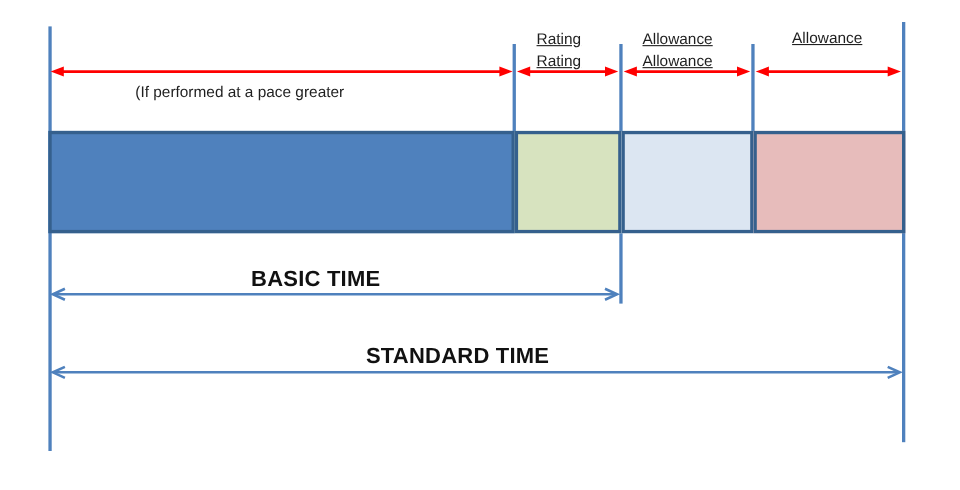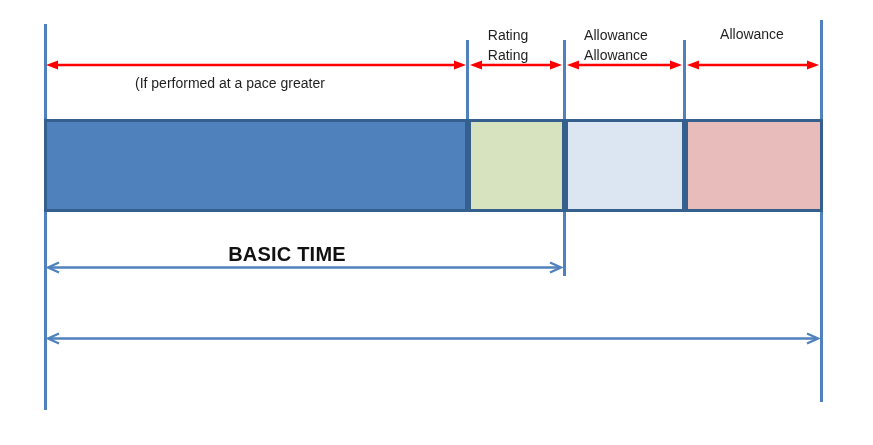--- a/index.html
+++ b/index.html
@@ -4,24 +4,24 @@
 <style>
   html,body{margin:0;padding:0;background:#ffffff;}
   #canvas{
     position:relative;width:873px;height:445px;background:#ffffff;overflow:hidden;
     font-family:"Liberation Sans","DejaVu Sans",sans-serif;color:#1f1f1f;
   }
   .vline{position:absolute;width:3px;}
   .arrow-svg{position:absolute;display:block;}
   .seg{position:absolute;top:119px;height:93px;border:3px solid;box-sizing:border-box;}
   .small-label{position:absolute;font-size:14px;line-height:20px;white-space:nowrap;}
-  .centered{transform:translateX(-50%);text-align:left;}
+  .centered{transform:translateX(-50%);text-align:left;text-decoration:underline;}
   .big-label{position:absolute;font-size:20px;font-weight:600;letter-spacing:0.2px;
              color:#111;white-space:nowrap;transform:translateX(-50%);}
-  .note{position:absolute;font-size:14px;line-height:20px;white-space:nowrap;margin-left:12px;}
+  .note{position:absolute;font-size:14px;line-height:20px;white-space:nowrap;}
   .note span,.small-label span{display:block;}
 </style>
 </head>
 <body>
 
 <div id="canvas">
 
   <div class="vline" style="left: 44px; top: 24px; height: 386px; background-color: rgb(79, 129, 189);"></div>
   <div class="vline" style="left: 820px; top: 20px; height: 382px; background-color: rgb(79, 129, 189);"></div>
 
@@ -72,19 +72,20 @@
   <div class="seg" style="left: 565px; width: 120px; background-color: rgb(220, 230, 242); border-color: rgb(53, 96, 141);"></div>
   <div class="seg" style="left: 685px; width: 138px; background-color: rgb(231, 188, 187); border-color: rgb(53, 96, 141);"></div>
 
   <div class="big-label" style="left:287px;top:243px;">BASIC TIME</div>
   <svg class="arrow-svg" style="left:45px;top:261px;" width="519" height="13">
     <line x1="5" y1="6.5" x2="514" y2="6.5" stroke-width="2.3" stroke="#4F81BD"></line>
     <path d="M14,1.5 L3,6.5 L14,11.5" fill="none" stroke-width="2.3" stroke="#4F81BD"></path>
     <path d="M505,1.5 L516,6.5 L505,11.5" fill="none" stroke-width="2.3" stroke="#4F81BD"></path>
   </svg>
 
+  <div class="big-label" style="left:416px;top:313px;">STANDARD TIME</div>
   <svg class="arrow-svg" style="left:45px;top:332px;" width="776" height="13">
     <line x1="5" y1="6.5" x2="771" y2="6.5" stroke-width="2.3" stroke="#4F81BD"></line>
     <path d="M14,1.5 L3,6.5 L14,11.5" fill="none" stroke-width="2.3" stroke="#4F81BD"></path>
     <path d="M762,1.5 L773,6.5 L762,11.5" fill="none" stroke-width="2.3" stroke="#4F81BD"></path>
   </svg>
 
 </div>
 
 </body></html>

